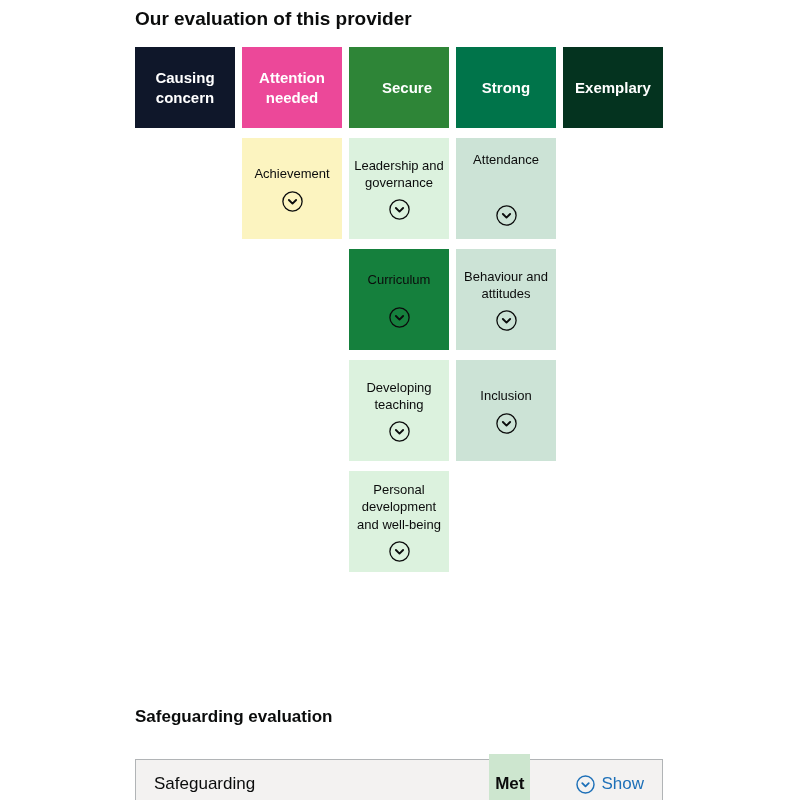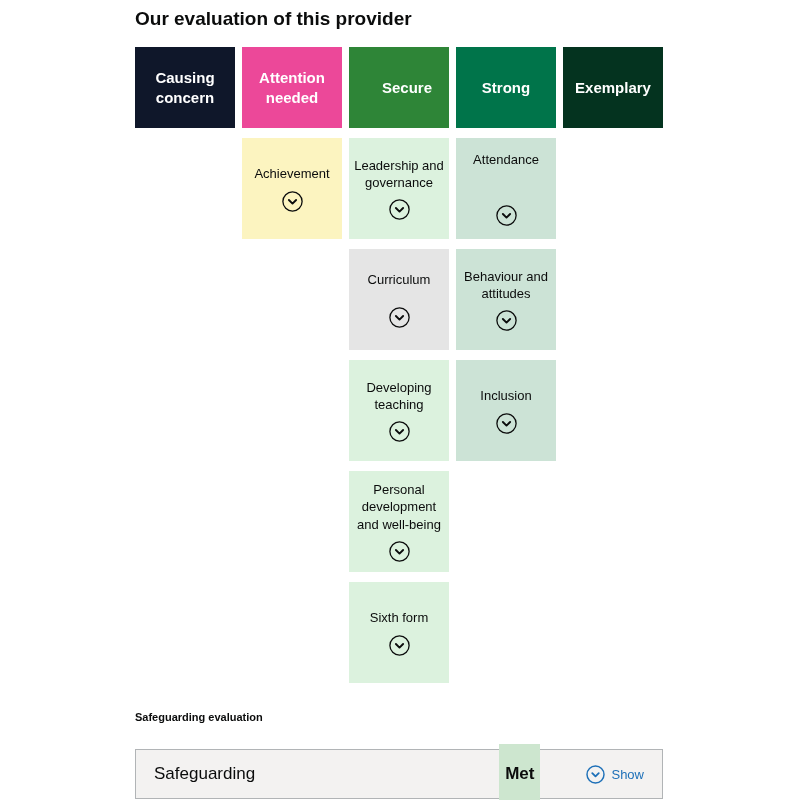--- a/index.html
+++ b/index.html
@@ -9,27 +9,27 @@
   .grid{display:grid;grid-template-columns:repeat(5,100px);grid-template-rows:81px repeat(5,101px);
     column-gap:7px;row-gap:10px;}
   .hdr{grid-row:1;display:flex;align-items:center;justify-content:center;text-align:center;
     color:#ffffff;font-weight:bold;font-size:15px;line-height:1.3;padding:4px;box-sizing:border-box;}
   .card{display:flex;flex-direction:column;align-items:center;justify-content:center;
     text-align:center;font-size:13px;line-height:1.32;padding:6px 5px;box-sizing:border-box;
     gap:8px;cursor:pointer;border:none;}
   .card .chev{color:#0b0c0c;display:block;}
   .c2{grid-column:2}.c3{grid-column:3}.c4{grid-column:4}
   .r2{grid-row:2}.r3{grid-row:3}.r4{grid-row:4}.r5{grid-row:5}.r6{grid-row:6}
-  h2.sg-title{font-size:11px;line-height:20px;font-weight:bold;margin:24px 0 22px 0;}
+  h2.sg-title{font-size:17px;line-height:20px;font-weight:bold;margin:24px 0 32px 0;}
   .sg-box{height:50px;background:#f3f2f1;border:1px solid #b1b4b6;box-sizing:border-box;
     display:flex;align-items:center;padding:0 18px;}
   .sg-label{flex:1;font-size:17px;}
   .sg-status{font-size:17px;font-weight:bold;background:#cde6cf;padding:20px 6px;}
   .sg-show{display:flex;align-items:center;gap:6px;margin-left:46px;color:#1d70b8;
-    font-size:13px;text-decoration:none;cursor:pointer;}
+    font-size:17px;text-decoration:none;cursor:pointer;}
   .sg-show .chev{color:#1d70b8;display:block;}
   svg{display:block;}
 </style>
 </head>
 <body>
 
 <div class="wrap">
   <h1 class="page-title">Our evaluation of this provider</h1>
 
   <div class="grid">
@@ -70,21 +70,21 @@
     </div>
     <div class="card c4 r2" style="background-color: rgb(204, 227, 214); gap: 36px;">
       <span>Attendance</span>
       <span class="chev">
           <svg width="21" height="21" viewBox="0 0 21 21">
             <circle cx="10.5" cy="10.5" r="9.6" fill="none" stroke="currentColor" stroke-width="1.3"></circle>
             <path d="M6.9 9l3.6 3.6L14.1 9" fill="none" stroke="currentColor" stroke-width="1.9" stroke-linecap="round" stroke-linejoin="round"></path>
           </svg>
         </span>
     </div>
-    <div class="card c3 r3" style="background-color: #e5e5e5; gap: 19px;">
+    <div class="card c3 r3" style="background-color: #15803d; gap: 19px;">
       <span>Curriculum</span>
       <span class="chev">
           <svg width="21" height="21" viewBox="0 0 21 21">
             <circle cx="10.5" cy="10.5" r="9.6" fill="none" stroke="currentColor" stroke-width="1.3"></circle>
             <path d="M6.9 9l3.6 3.6L14.1 9" fill="none" stroke="currentColor" stroke-width="1.9" stroke-linecap="round" stroke-linejoin="round"></path>
           </svg>
         </span>
     </div>
     <div class="card c4 r3" style="background-color: rgb(204, 227, 214);">
       <span>Behaviour and attitudes</span>
@@ -115,29 +115,20 @@
     </div>
     <div class="card c3 r5" style="background-color: rgb(220, 242, 222);">
       <span>Personal development and well-being</span>
       <span class="chev">
           <svg width="21" height="21" viewBox="0 0 21 21">
             <circle cx="10.5" cy="10.5" r="9.6" fill="none" stroke="currentColor" stroke-width="1.3"></circle>
             <path d="M6.9 9l3.6 3.6L14.1 9" fill="none" stroke="currentColor" stroke-width="1.9" stroke-linecap="round" stroke-linejoin="round"></path>
           </svg>
         </span>
     </div>
-    <div class="card c3 r6" style="background-color: rgb(220, 242, 222);">
-      <span>Sixth form</span>
-      <span class="chev">
-          <svg width="21" height="21" viewBox="0 0 21 21">
-            <circle cx="10.5" cy="10.5" r="9.6" fill="none" stroke="currentColor" stroke-width="1.3"></circle>
-            <path d="M6.9 9l3.6 3.6L14.1 9" fill="none" stroke="currentColor" stroke-width="1.9" stroke-linecap="round" stroke-linejoin="round"></path>
-          </svg>
-        </span>
-    </div>
   </div>
 
   <h2 class="sg-title">Safeguarding evaluation</h2>
 
   <div class="sg-box">
     <span class="sg-label">Safeguarding</span>
     <span class="sg-status">Met</span>
     <a class="sg-show">
       <span class="chev">
           <svg width="19" height="19" viewBox="0 0 21 21">

